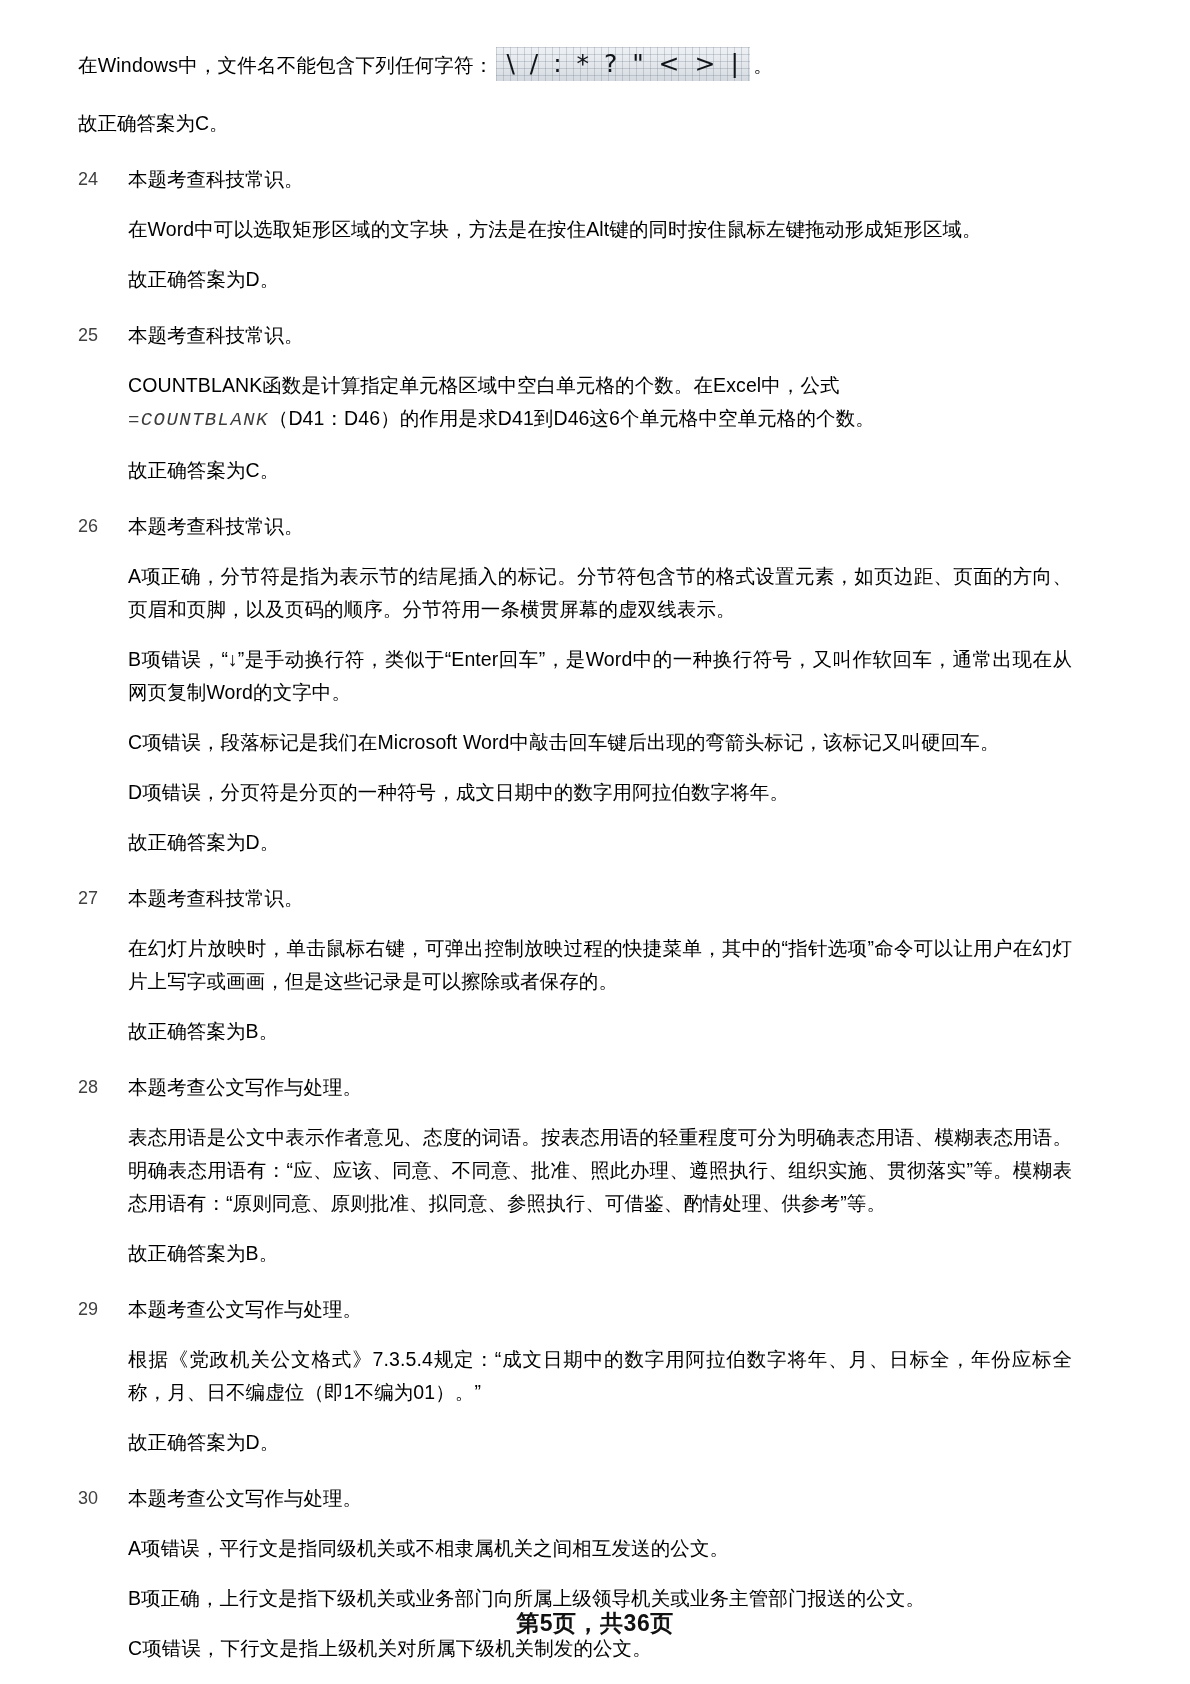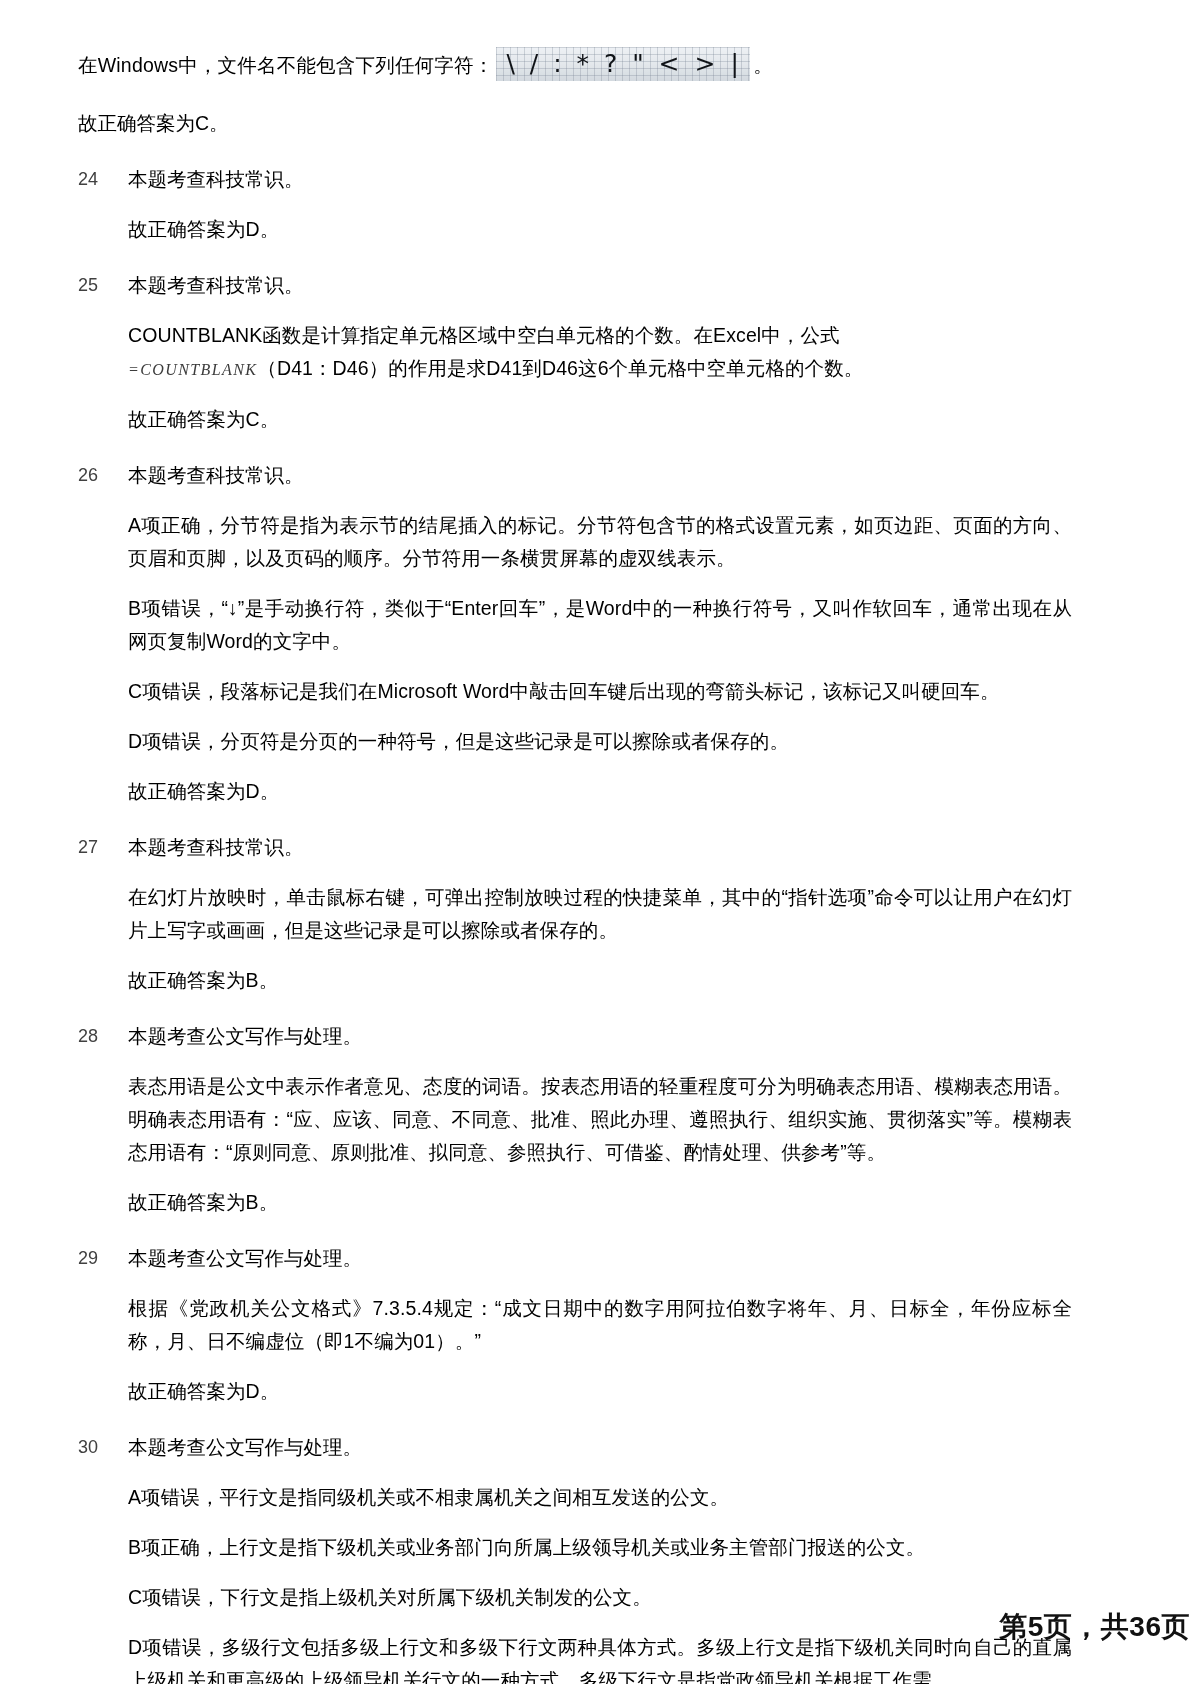--- a/index.html
+++ b/index.html
@@ -89,35 +89,35 @@
     margin-left: 50px;
     margin-top: 17px;
     font-size: 19.5px;
     line-height: 33px;
     text-align: justify;
     text-justify: inter-ideograph;
     letter-spacing: 0.1px;
   }
 
   .formula {
-    font-family: Liberation Serif, serif;
+    font-family: Liberation Mono, monospace;
     font-style: italic;
-    font-size: 16px;
+    font-size: 19px;
     letter-spacing: 1.4px;
     color: #3c3c3c;
   }
 
   
   .footer {
     position: absolute;
     left: 0;
     right: 0;
     top: 1608px;
-    text-align: right;
-    font-size: 28px;
+    text-align: center;
+    font-size: 23px;
     font-weight: bold;
     letter-spacing: 0.5px;
     color: #111111;
   }
 </style>
 </head>
 <body>
 
 <div class="page">
 
@@ -127,20 +127,21 @@
     <span class="txt">。</span>
   </div>
 
   <div class="intro-answer">故正确答案为C。</div>
 
   <div class="item">
     <div class="item-head">
       <span class="item-num">24</span>
       <span class="item-head-text">本题考查科技常识。</span>
     </div>
+    <div class="para">在Word中可以选取矩形区域的文字块，方法是在按住Alt键的同时按住鼠标左键拖动形成矩形区域。</div>
     <div class="para">故正确答案为D。</div>
   </div>
 
   <div class="item">
     <div class="item-head">
       <span class="item-num">25</span>
       <span class="item-head-text">本题考查科技常识。</span>
     </div>
     <div class="para">
       <span>COUNTBLANK函数是计算指定单元格区域中空白单元格的个数。在Excel中，公式</span><br>
@@ -150,21 +151,21 @@
   </div>
 
   <div class="item">
     <div class="item-head">
       <span class="item-num">26</span>
       <span class="item-head-text">本题考查科技常识。</span>
     </div>
     <div class="para">A项正确，分节符是指为表示节的结尾插入的标记。分节符包含节的格式设置元素，如页边距、页面的方向、页眉和页脚，以及页码的顺序。分节符用一条横贯屏幕的虚双线表示。</div>
     <div class="para">B项错误，“↓”是手动换行符，类似于“Enter回车”，是Word中的一种换行符号，又叫作软回车，通常出现在从网页复制Word的文字中。</div>
     <div class="para">C项错误，段落标记是我们在Microsoft Word中敲击回车键后出现的弯箭头标记，该标记又叫硬回车。</div>
-    <div class="para">D项错误，分页符是分页的一种符号，但是这些记录是可以擦除或者保存的。</div>
+    <div class="para">D项错误，分页符是分页的一种符号，成文日期中的数字用阿拉伯数字将年。</div>
     <div class="para">故正确答案为D。</div>
   </div>
 
   <div class="item">
     <div class="item-head">
       <span class="item-num">27</span>
       <span class="item-head-text">本题考查科技常识。</span>
     </div>
     <div class="para">在幻灯片放映时，单击鼠标右键，可弹出控制放映过程的快捷菜单，其中的“指针选项”命令可以让用户在幻灯片上写字或画画，但是这些记录是可以擦除或者保存的。</div>
     <div class="para">故正确答案为B。</div>

